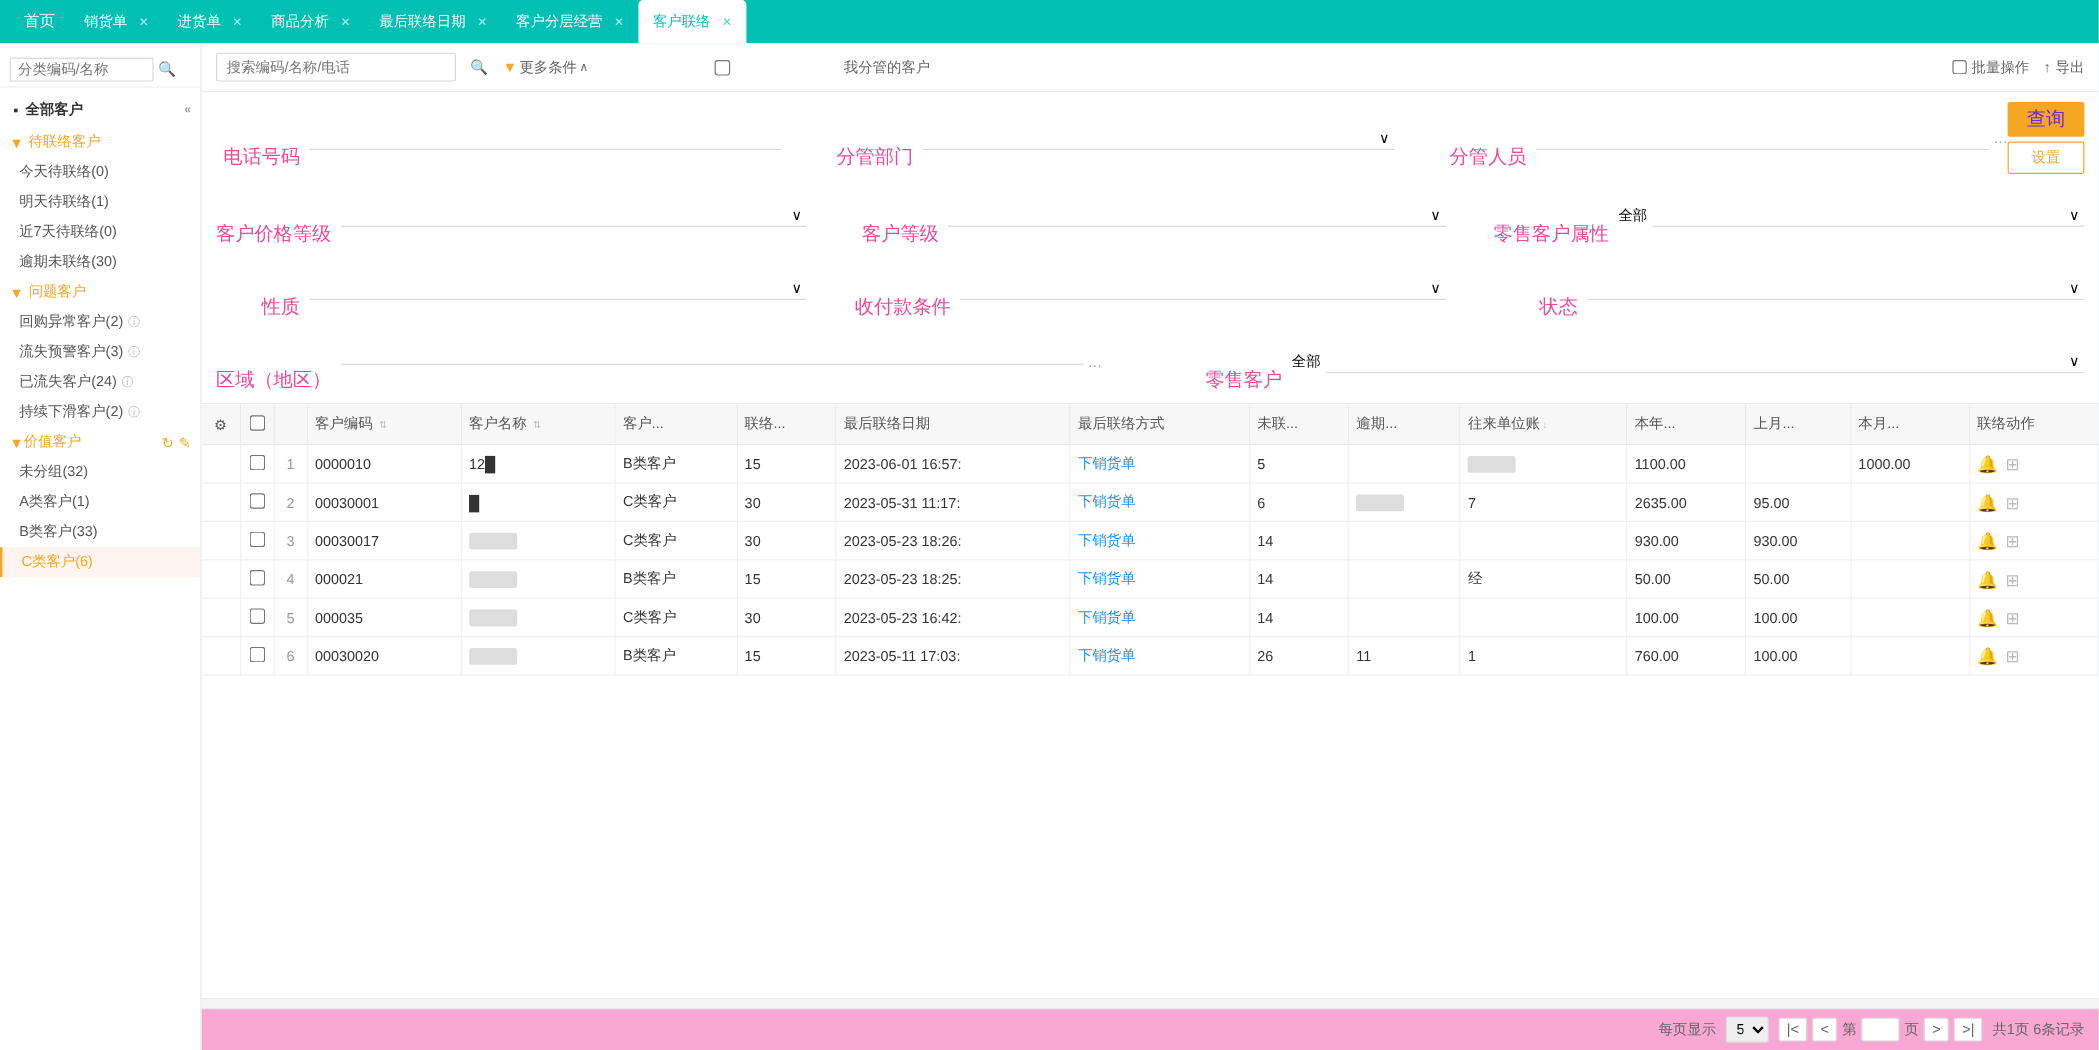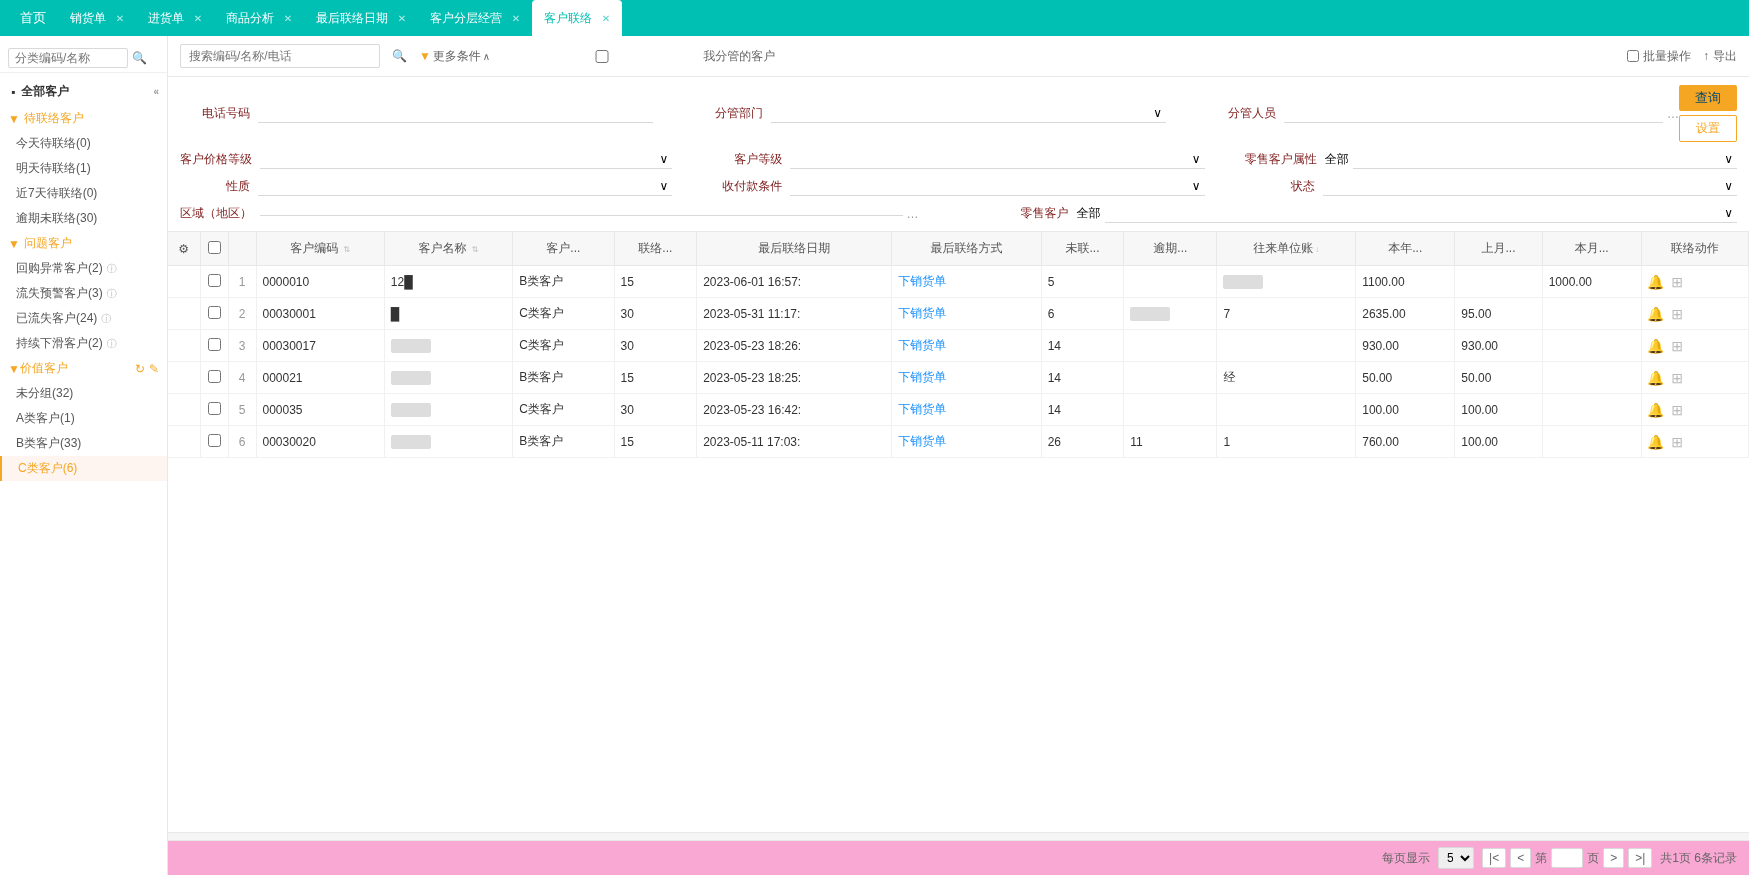--- a/index.html
+++ b/index.html
@@ -42,35 +42,35 @@
     .checkbox-label { display: flex; align-items: center; gap: 1px; color: #666; cursor: pointer; }
     .spacer { flex: 1; }
     .batch-op { display: flex; align-items: center; gap: 4px; color: #666; cursor: pointer; }
     .export-btn { display: flex; align-items: center; gap: 4px; color: #666; cursor: pointer; }
 
     
     .filter-panel { background: #fff; padding: 8px 12px; border-bottom: 1px solid #e8e8e8; }
     .filter-row { display: flex; align-items: center; margin-bottom: 8px; gap: 0; }
     .filter-row:last-child { margin-bottom: 0; }
     .filter-field { display: flex; align-items: center; flex: 1; min-width: 0; }
-    .filter-label { color: #7f1d1d; white-space: nowrap; margin-right: 8px; font-size: 12px; min-width: 70px; text-align: right; }
+    .filter-label { color: #ec4899; white-space: nowrap; margin-right: 8px; font-size: 16px; min-width: 70px; text-align: right; margin-top: 32px; }
     .filter-input { border: none; border-bottom: 1px solid #d9d9d9; padding: 2px 4px; flex: 1; min-width: 80px; font-size: 12px; outline: none; }
     .filter-divider { width: 40px; flex-shrink: 0; }
-    .btn-query { background: #f5a623; color: #0c4a6e; border: none; padding: 4px 16px; border-radius: 2px; cursor: pointer; font-size: 13px; }
+    .btn-query { background: #f5a623; color: #6d28d9; border: none; padding: 4px 16px; border-radius: 2px; cursor: pointer; font-size: 16px; }
     .btn-settings { background: #fff; color: #f5a623; border: 1px solid #f5a623; padding: 4px 16px; border-radius: 2px; cursor: pointer; font-size: 12px; }
     .btn-group { display: flex; flex-direction: column; gap: 4px; margin-left: auto; flex-shrink: 0; }
     .dots-btn { color: #999; cursor: pointer; margin-left: 4px; }
     .filter-select-wrapper { display: flex; align-items: center; border-bottom: 1px solid #d9d9d9; flex: 1; padding: 2px 4px; justify-content: space-between; cursor: pointer; }
     .full-text { color: #333; font-size: 12px; }
 
     
     .table-area { flex: 1; overflow: auto; background: #fff; margin: 0; }
     table { width: 100%; border-collapse: collapse; font-size: 12px; }
     thead tr { background: #f7f7f7; }
-    th { padding: 8px 6px; text-align: center; border-bottom: 1px solid #e8e8e8; border-right: 1px solid #e8e8e8; white-space: nowrap; color: #555; font-weight: normal; position: sticky; top: 0; background: #f7f7f7; z-index: 1; }
+    th { padding: 8px 6px; text-align: left; border-bottom: 1px solid #e8e8e8; border-right: 1px solid #e8e8e8; white-space: nowrap; color: #555; font-weight: normal; position: sticky; top: 0; background: #f7f7f7; z-index: 1; }
     td { padding: 7px 6px; border-bottom: 1px solid #f0f0f0; border-right: 1px solid #f0f0f0; color: #333; white-space: nowrap; }
     .th-gear { width: 32px; text-align: center; }
     .th-check { width: 28px; text-align: center; }
     .th-num { width: 28px; text-align: center; }
     .link-text { color: #1890ff; cursor: pointer; text-decoration: none; }
     .action-icons { display: flex; gap: 6px; align-items: center; }
     .action-icon { color: #bbb; cursor: pointer; font-size: 14px; }
     .blurred { background: #ddd; border-radius: 2px; color: transparent; user-select: none; display: inline-block; min-width: 40px; height: 14px; }
     
     

